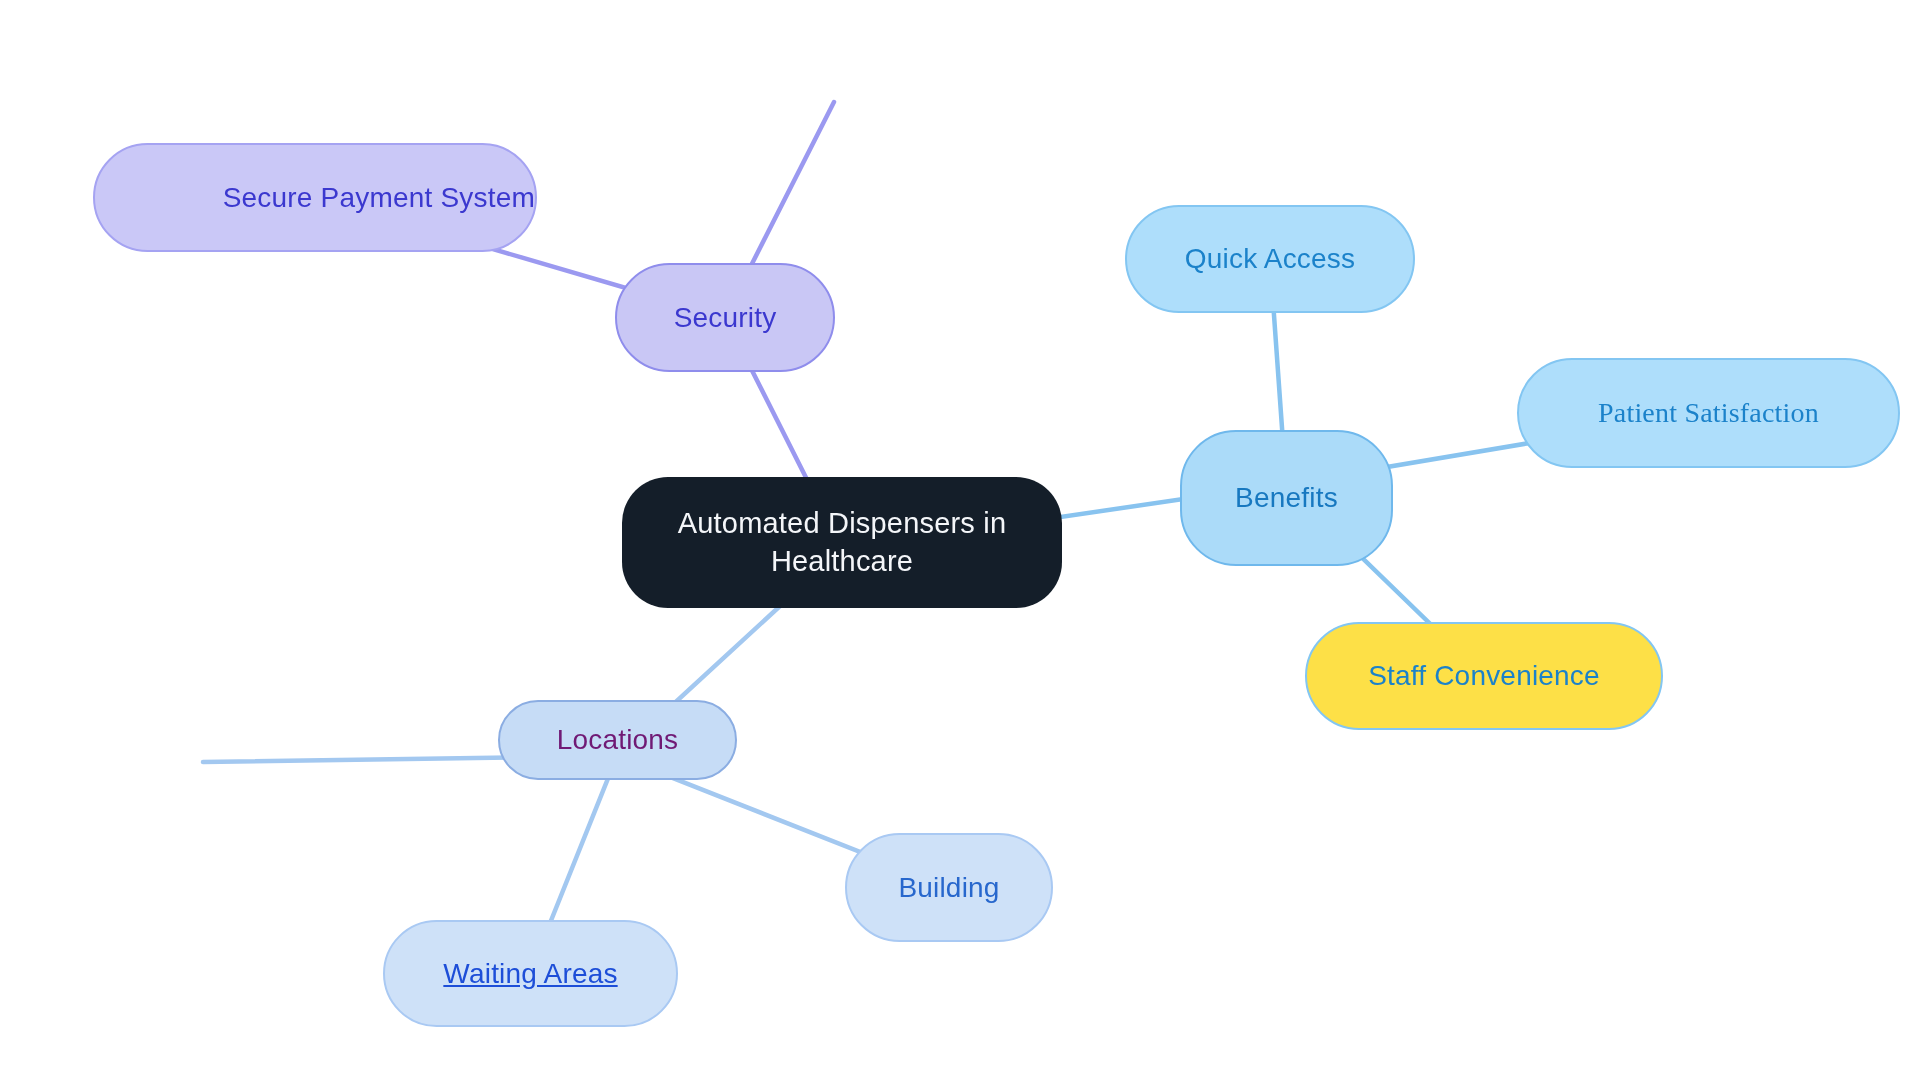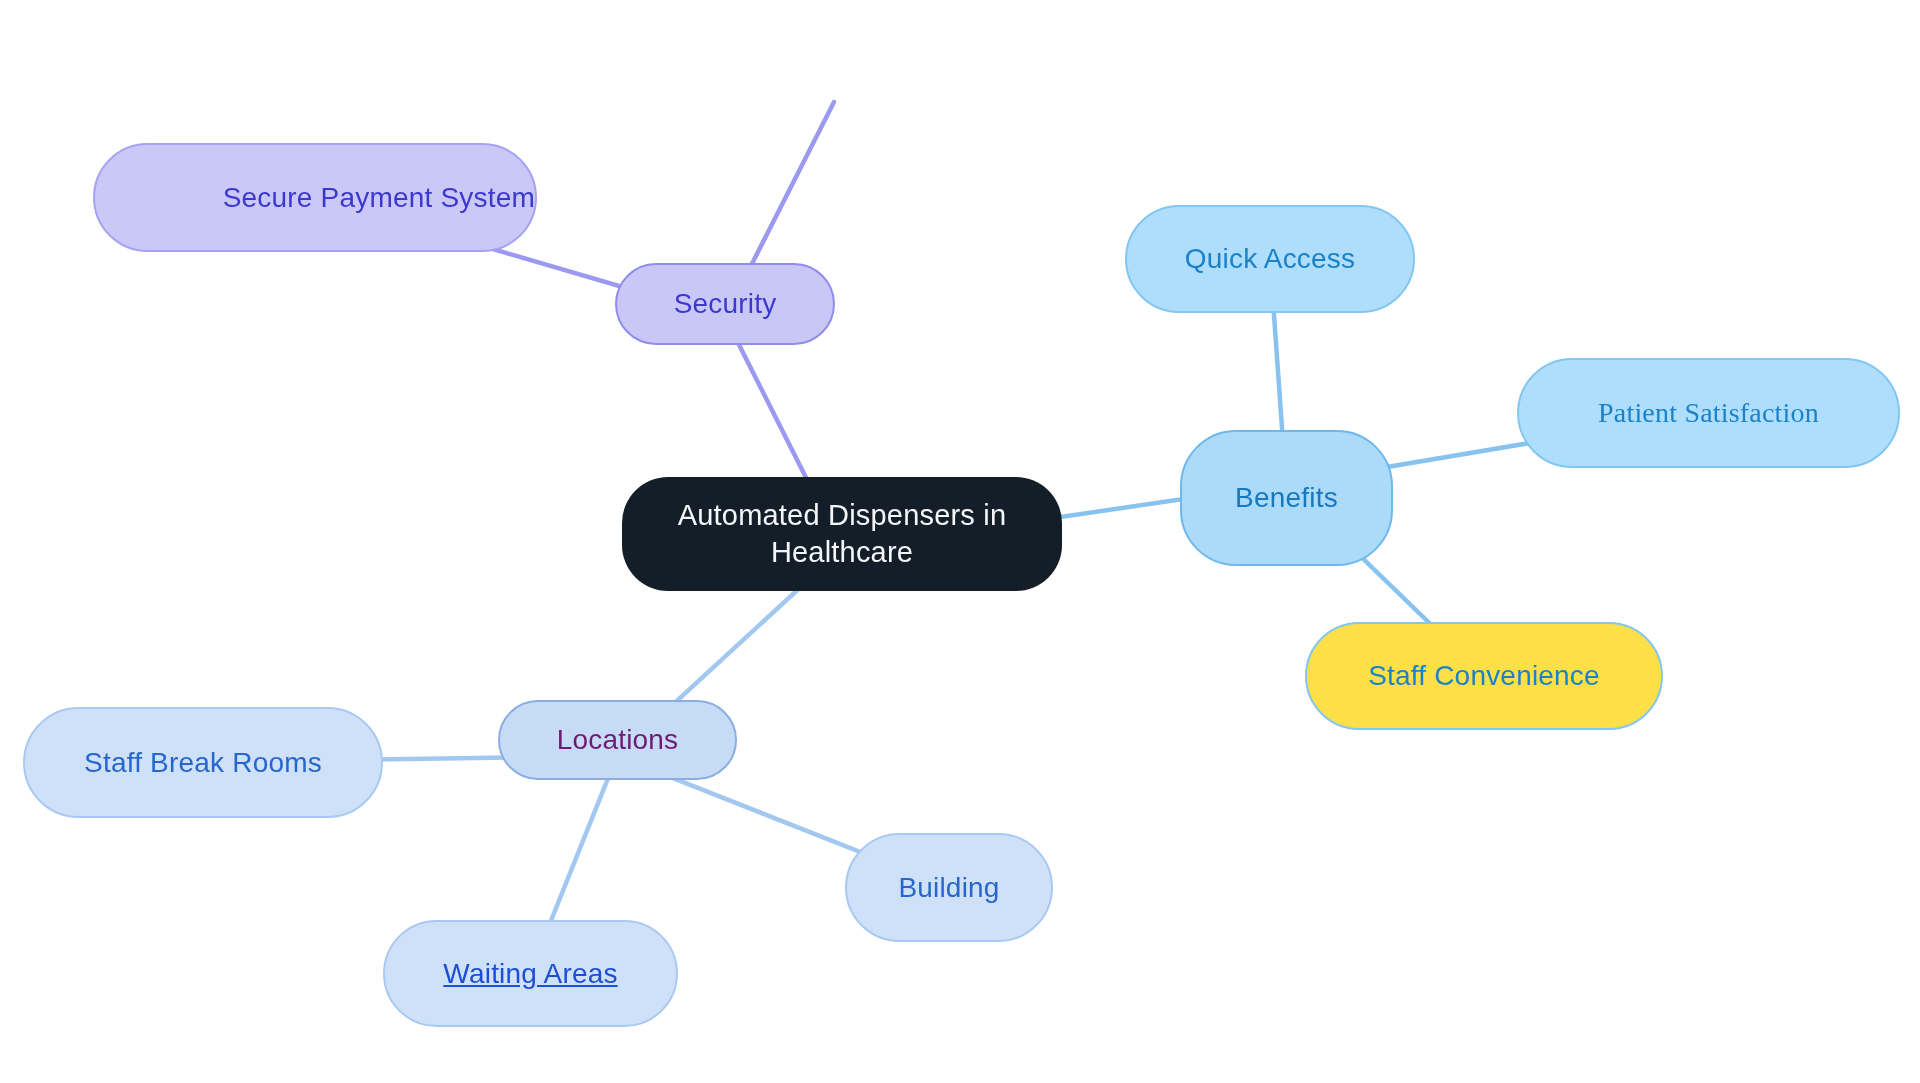--- a/index.html
+++ b/index.html
@@ -70,53 +70,50 @@
     <line x1="617" y1="756" x2="203" y2="762" style="stroke: rgb(163, 200, 240);"></line>
     <line x1="617" y1="756" x2="530" y2="973" style="stroke: rgb(163, 200, 240);"></line>
     <line x1="617" y1="756" x2="949" y2="887" style="stroke: rgb(163, 200, 240);"></line>
   </svg>
 
 
   <div class="node" style="left: 93px; top: 143px; width: 444px; height: 109px; background: rgb(202, 200, 247); border-color: rgb(165, 163, 242); color: rgb(59, 56, 207); justify-content: flex-end;">
     <span>Secure Payment System</span>
   </div>
 
-  <div class="node" style="left: 615px; top: 263px; width: 220px; height: 82px; background: rgb(201, 199, 245); border-color: rgb(143, 141, 236); color: rgb(59, 56, 207);">
+  <div class="node" style="left: 615px; top: 263px; width: 220px; height: 109px; background: rgb(201, 199, 245); border-color: rgb(143, 141, 236); color: rgb(59, 56, 207);">
     <span>Security</span>
   </div>
 
   <div class="node" style="left: 1125px; top: 205px; width: 290px; height: 108px; background: rgb(174, 222, 251); border-color: rgb(131, 198, 242); color: rgb(27, 130, 202);">
     <span>Quick Access</span>
   </div>
 
   <div class="node" style="left: 1517px; top: 358px; width: 383px; height: 110px; background: rgb(174, 222, 251); border-color: rgb(131, 198, 242); color: rgb(27, 130, 202); font-family: Liberation Serif, serif;">
     <span>Patient Satisfaction</span>
   </div>
 
   <div class="node" style="left: 1305px; top: 622px; width: 358px; height: 108px; background: #fde047; border-color: rgb(131, 198, 242); color: rgb(27, 130, 202);">
     <span>Staff Convenience</span>
   </div>
 
   <div class="node" style="left: 1180px; top: 430px; width: 213px; height: 136px; background: rgb(171, 219, 249); border-color: rgb(111, 184, 236); color: rgb(23, 120, 192);">
     <span>Benefits</span>
   </div>
 
-  <div class="node" style="left: 23px; top: 707px; width: 360px; height: 111px; background: rgb(206, 225, 248); border-color: rgb(169, 201, 243); color: rgb(39, 103, 205);">
-    <span>Staff Break Rooms</span>
-  </div>
 
   <div class="node" style="left: 383px; top: 920px; width: 295px; height: 107px; background: rgb(206, 225, 248); border-color: rgb(169, 201, 243); color: #1d4ed8; text-decoration: underline;">
     <span>Waiting Areas</span>
   </div>
 
   <div class="node" style="left: 845px; top: 833px; width: 208px; height: 109px; background: rgb(206, 225, 248); border-color: rgb(169, 201, 243); color: rgb(39, 103, 205);">
     <span>Building</span>
   </div>
 
   <div class="node" style="left: 498px; top: 700px; width: 239px; height: 80px; background: rgb(198, 220, 246); border-color: rgb(139, 173, 226); color: #701a75;">
     <span>Locations</span>
   </div>
 
-  <div class="node central" style="left: 622px; top: 477px; width: 440px; height: 114px; background: rgb(20, 30, 41); color: rgb(244, 246, 249);">
+  <div class="node central" style="left: 622px; top: 477px; width: 440px; height: 131px; background: rgb(20, 30, 41); color: rgb(244, 246, 249);">
     <span>Automated Dispensers in Healthcare</span>
   </div>
 
 </div>
 
 </body></html>

